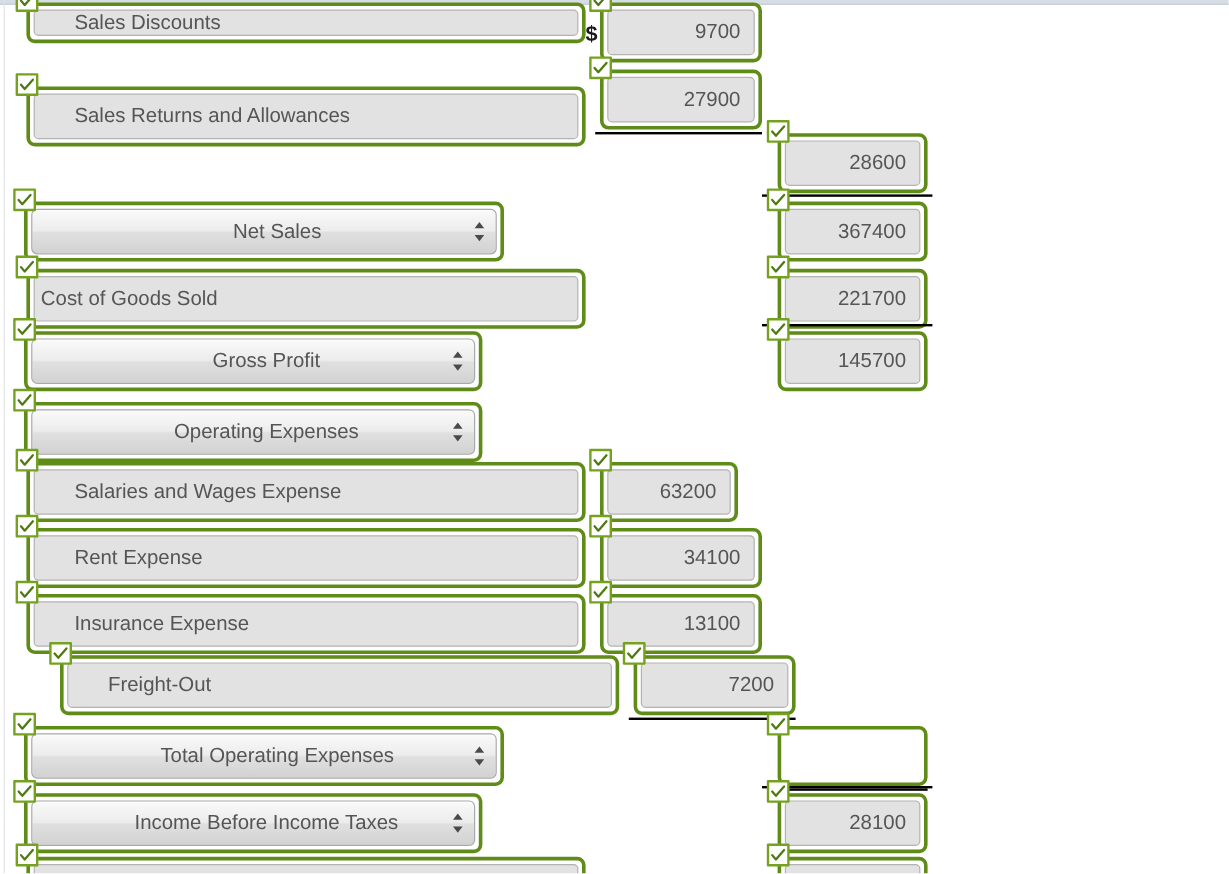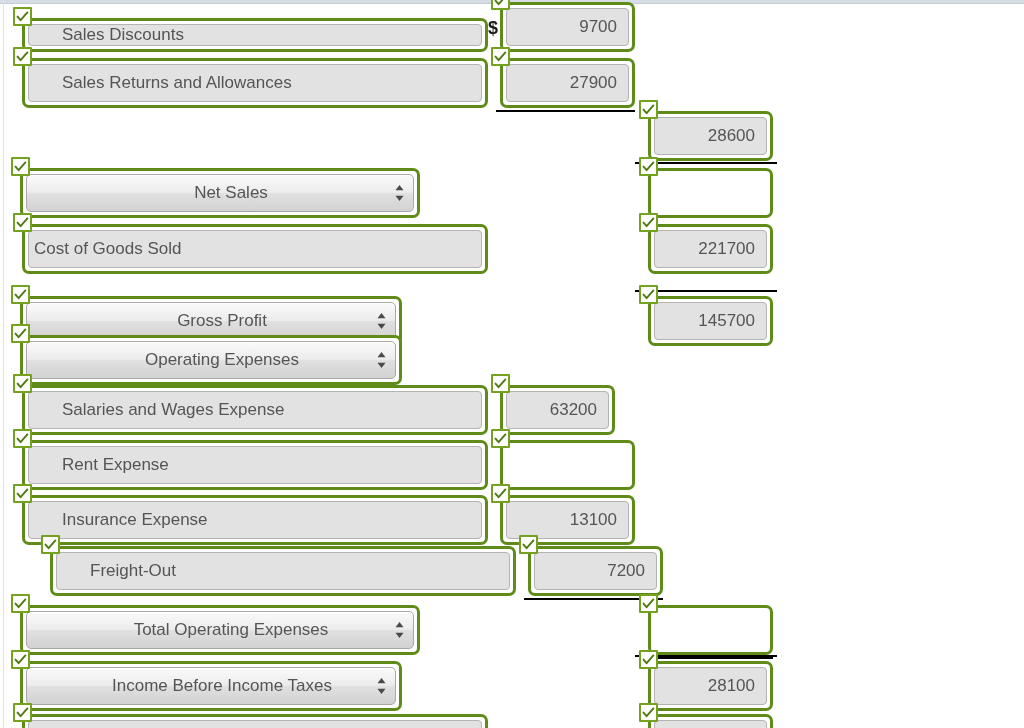--- a/index.html
+++ b/index.html
@@ -113,21 +113,21 @@
   }
 </style>
 </head>
 <body>
 
 <div id="page">
   <div class="top-bar"></div>
   <div class="left-edge"></div>
   <div id="rows-host">
       <div class="row" style="top: 2px; height: 50px;">
-        <div class="vwrap" style="left: 22px; top: 0px; width: 466px; height: 34px; margin-top: 16px;">
+        <div class="vwrap" style="left: 22px; top: 0px; width: 466px; height: 34px;">
           <span class="chk">
             <svg viewBox="0 0 15 15" aria-hidden="true">
               <path d="M2.5 7.6 L5.6 11.2 L12.4 3.4" fill="none" stroke="#4f7a12" stroke-width="1.9" stroke-linecap="round" stroke-linejoin="round"></path>
             </svg>
           </span>
           <div class="face text indent">
             <span>Sales Discounts</span>
           </div>
         </div>
         <div class="vwrap" style="left: 500px; top: 0px; width: 135px; height: 50px;">
@@ -136,21 +136,21 @@
               <path d="M2.5 7.6 L5.6 11.2 L12.4 3.4" fill="none" stroke="#4f7a12" stroke-width="1.9" stroke-linecap="round" stroke-linejoin="round"></path>
             </svg>
           </span>
           <div class="face num">
             <span>9700</span>
           </div>
         </div>
         <span class="dollar" style="left: 488px; top: 16px;">$</span>
       </div>
       <div class="row" style="top: 58px; height: 50px;">
-        <div class="vwrap" style="left: 22px; top: 0px; width: 466px; height: 50px; text-decoration: underline;">
+        <div class="vwrap" style="left: 22px; top: 14px; width: 466px; height: 50px; text-decoration: underline;">
           <span class="chk">
             <svg viewBox="0 0 15 15" aria-hidden="true">
               <path d="M2.5 7.6 L5.6 11.2 L12.4 3.4" fill="none" stroke="#4f7a12" stroke-width="1.9" stroke-linecap="round" stroke-linejoin="round"></path>
             </svg>
           </span>
           <div class="face text indent">
             <span>Sales Returns and Allowances</span>
           </div>
         </div>
         <div class="vwrap" style="left: 500px; top: 0px; width: 135px; height: 50px;">
@@ -191,20 +191,23 @@
               <polygon points="4.5,17 8.5,11.8 0.5,11.8" fill="#4a4a4a"></polygon>
             </svg>
           </div>
         </div>
         <div class="vwrap" style="left: 648px; top: 0px; width: 125px; height: 50px;">
           <span class="chk">
             <svg viewBox="0 0 15 15" aria-hidden="true">
               <path d="M2.5 7.6 L5.6 11.2 L12.4 3.4" fill="none" stroke="#4f7a12" stroke-width="1.9" stroke-linecap="round" stroke-linejoin="round"></path>
             </svg>
           </span>
+          <div class="face num">
+            <span>367400</span>
+          </div>
         </div>
         <div class="rule" style="left: 635px; top: -6px; width: 142px;"></div>
       </div>
       <div class="row" style="top: 224px; height: 50px;">
         <div class="vwrap" style="left: 22px; top: 0px; width: 466px; height: 50px;">
           <span class="chk">
             <svg viewBox="0 0 15 15" aria-hidden="true">
               <path d="M2.5 7.6 L5.6 11.2 L12.4 3.4" fill="none" stroke="#4f7a12" stroke-width="1.9" stroke-linecap="round" stroke-linejoin="round"></path>
             </svg>
           </span>
@@ -216,21 +219,21 @@
           <span class="chk">
             <svg viewBox="0 0 15 15" aria-hidden="true">
               <path d="M2.5 7.6 L5.6 11.2 L12.4 3.4" fill="none" stroke="#4f7a12" stroke-width="1.9" stroke-linecap="round" stroke-linejoin="round"></path>
             </svg>
           </span>
           <div class="face num">
             <span>221700</span>
           </div>
         </div>
       </div>
-      <div class="row" style="top: 296px; height: 50px; padding-left: 16px;">
+      <div class="row" style="top: 276px; height: 50px; padding-left: 16px;">
         <div class="vwrap" style="left: 20px; top: 0px; width: 382px; height: 50px;">
           <span class="chk">
             <svg viewBox="0 0 15 15" aria-hidden="true">
               <path d="M2.5 7.6 L5.6 11.2 L12.4 3.4" fill="none" stroke="#4f7a12" stroke-width="1.9" stroke-linecap="round" stroke-linejoin="round"></path>
             </svg>
           </span>
           <div class="face select">
             <span>Gross Profit</span>
             <svg class="arrows" viewBox="0 0 9 18" aria-hidden="true">
               <polygon points="4.5,1 8.5,6.2 0.5,6.2" fill="#4a4a4a"></polygon>
@@ -298,20 +301,23 @@
           <div class="face text indent">
             <span>Rent Expense</span>
           </div>
         </div>
         <div class="vwrap" style="left: 500px; top: 0px; width: 135px; height: 50px;">
           <span class="chk">
             <svg viewBox="0 0 15 15" aria-hidden="true">
               <path d="M2.5 7.6 L5.6 11.2 L12.4 3.4" fill="none" stroke="#4f7a12" stroke-width="1.9" stroke-linecap="round" stroke-linejoin="round"></path>
             </svg>
           </span>
+          <div class="face num">
+            <span>34100</span>
+          </div>
         </div>
       </div>
       <div class="row" style="top: 495px; height: 50px;">
         <div class="vwrap" style="left: 22px; top: 0px; width: 466px; height: 50px;">
           <span class="chk">
             <svg viewBox="0 0 15 15" aria-hidden="true">
               <path d="M2.5 7.6 L5.6 11.2 L12.4 3.4" fill="none" stroke="#4f7a12" stroke-width="1.9" stroke-linecap="round" stroke-linejoin="round"></path>
             </svg>
           </span>
           <div class="face text indent">

